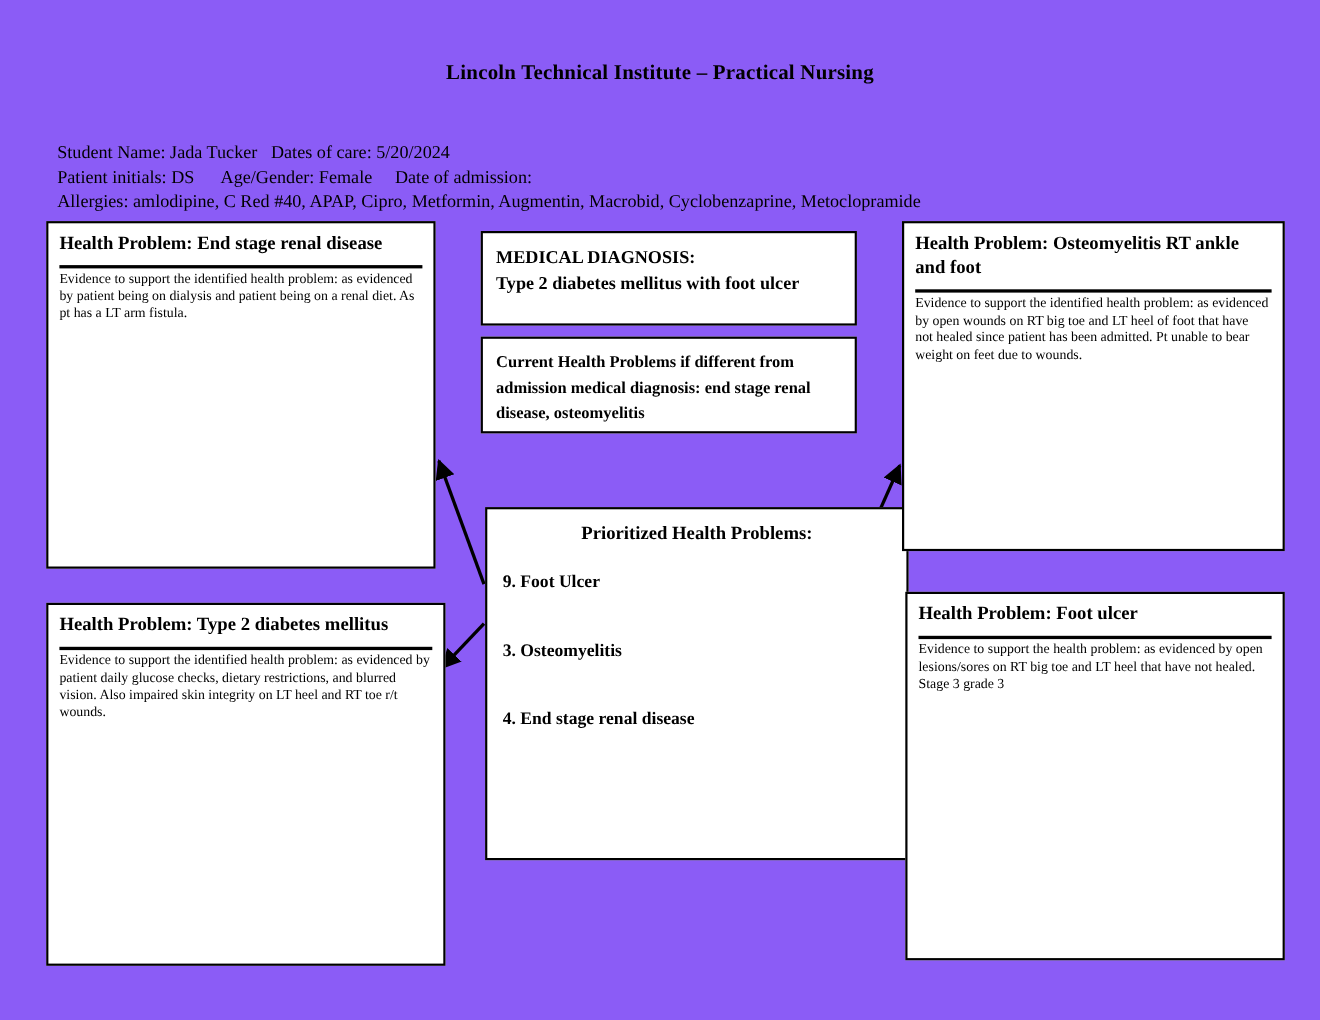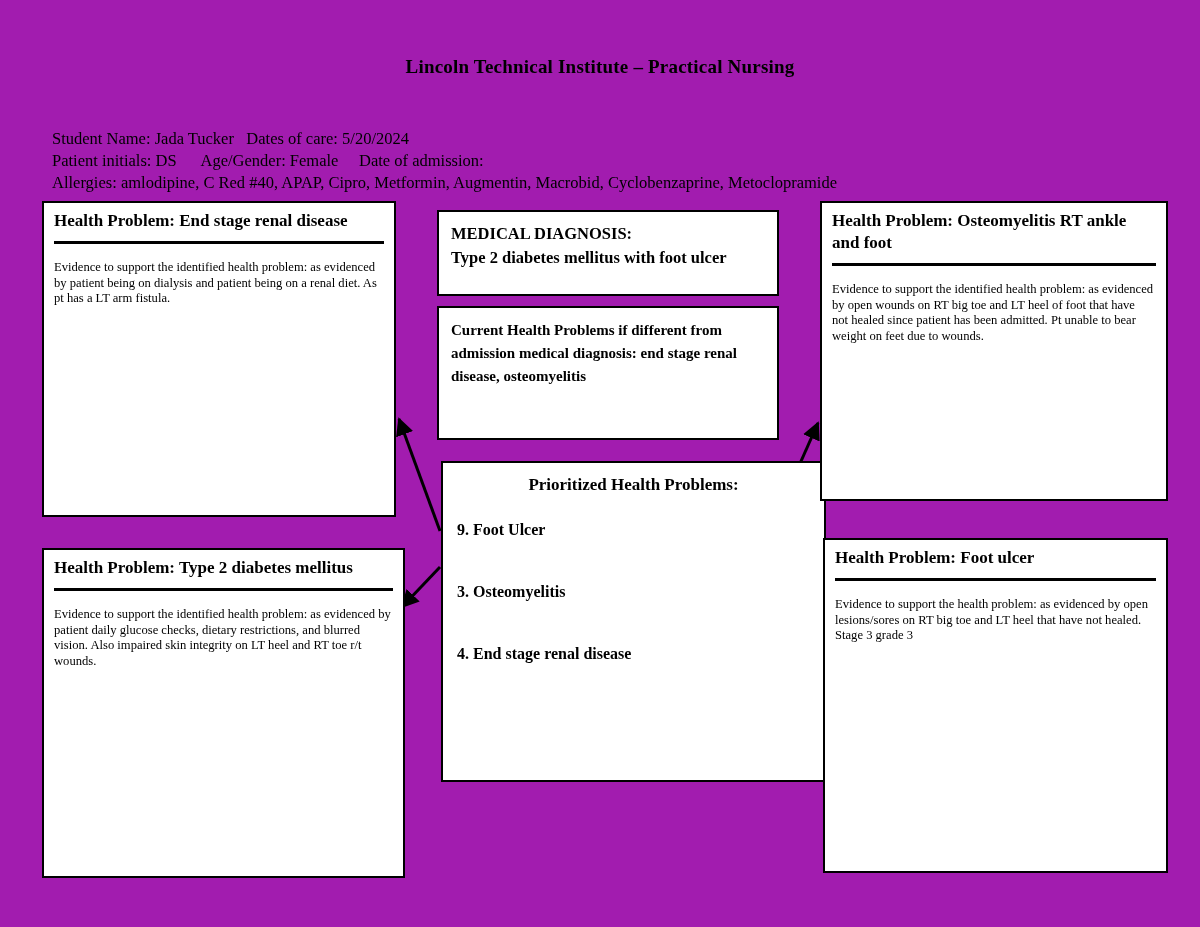--- a/index.html
+++ b/index.html
@@ -10,21 +10,21 @@
   }
   body {
     font-family: "Liberation Serif", "DejaVu Serif", serif;
     color: #000000;
   }
   #page {
     position: relative;
     width: 1200px;
     height: 927px;
     overflow: hidden;
-    background: #a21caf;
+    background: #8b5cf6;
   }
 
   
   .doc-title {
     position: absolute;
     left: 0;
     top: 54px;
     width: 1200px;
     text-align: center;
     font-weight: bold;
@@ -58,21 +58,21 @@
     padding: 7px 10px 0 10px;
   }
   .divider {
     height: 3px;
     background: #000000;
     margin: 9px 10px 0 10px;
   }
   .evidence {
     font-size: 12.6px;
     line-height: 15.6px;
-    padding: 16px 12px 0 10px;
+    padding: 2px 12px 0 10px;
   }
 
   
   .md-box-title {
     font-weight: bold;
     font-size: 16.5px;
     line-height: 24px;
     padding: 10px 24px 0 12px;
   }
   .chp-text {
@@ -153,21 +153,21 @@
     <div class="box-title">Health Problem: Type 2 diabetes mellitus</div>
     <div class="divider"></div>
     <div class="evidence">Evidence to support the identified health problem: as evidenced by patient daily glucose checks, dietary restrictions, and blurred vision. Also impaired skin integrity on LT heel and RT toe r/t wounds.</div>
   </div>
 
   <div class="box" style="left:437px; top:210px; width:342px; height:86px;">
     <div class="md-box-title">MEDICAL DIAGNOSIS:</div>
     <div class="md-box-title" style="padding-top:0;">Type 2 diabetes mellitus with foot ulcer</div>
   </div>
 
-  <div class="box" style="left:437px; top:306px; width:342px; height:134px;">
+  <div class="box" style="left:437px; top:306px; width:342px; height:88px;">
     <div class="chp-text">Current Health Problems if different from admission medical diagnosis: end stage renal disease, osteomyelitis</div>
   </div>
 
   <div class="box" style="left:441px; top:461px; width:385px; height:321px;">
     <div class="prio-title">Prioritized Health Problems:</div>
     <ol class="prio-list">
       <li>9. Foot Ulcer</li>
       <li>3. Osteomyelitis</li>
       <li>4. End stage renal disease</li>
     </ol>

